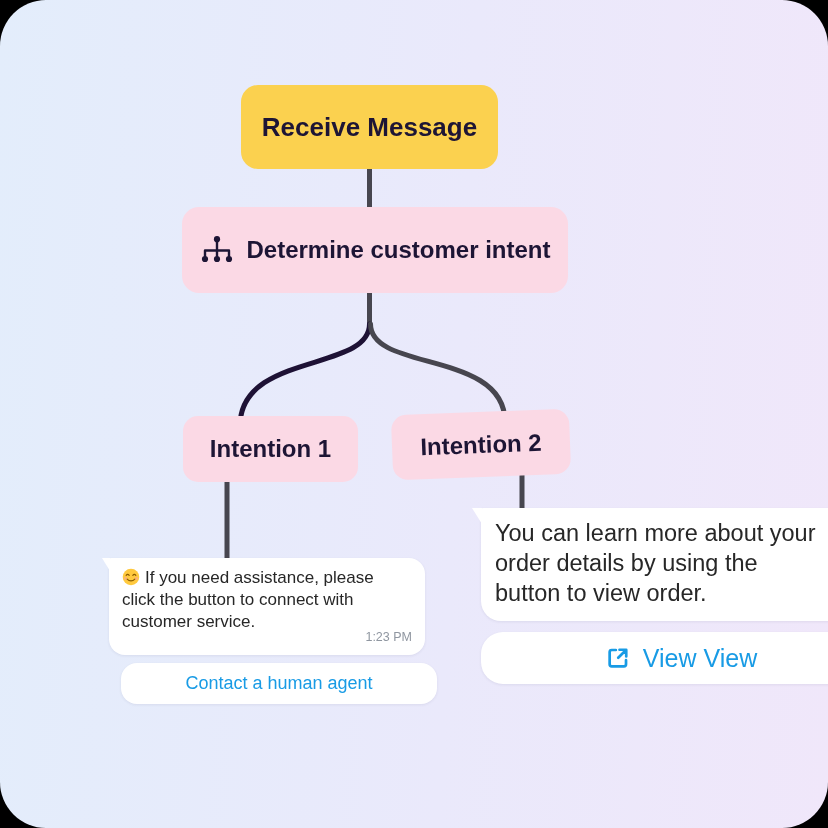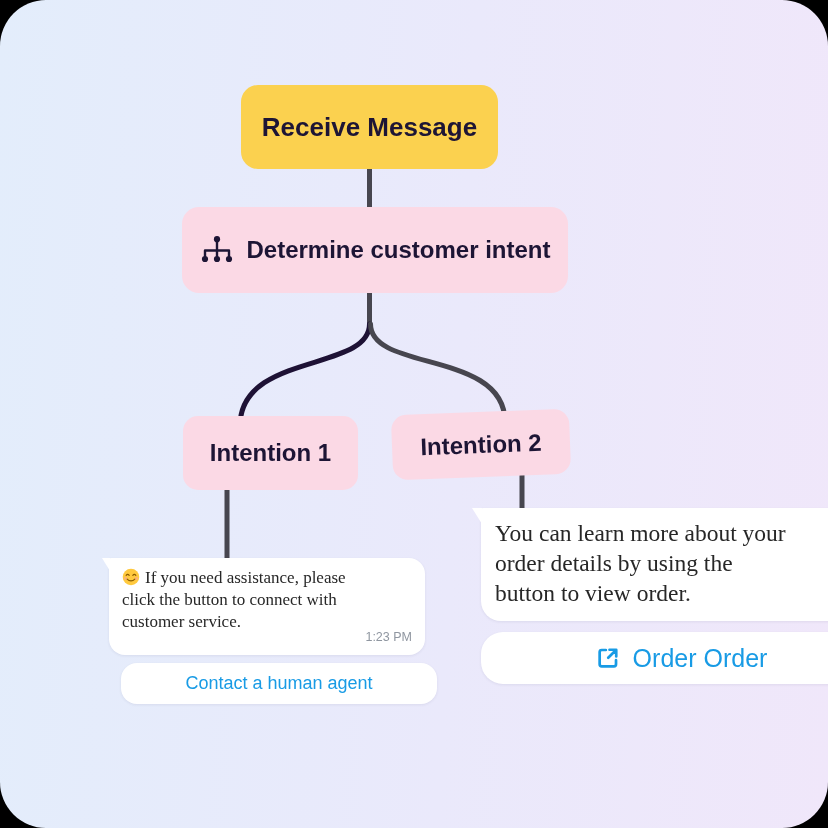--- a/index.html
+++ b/index.html
@@ -25,41 +25,41 @@
   .c-gray{stroke:var(--connector_gray);}
   .c-dark{stroke:var(--connector_dark);}
   .connectors path{fill:none;stroke-width:5;stroke-linecap:round;}
 
   .node{
     position:absolute;z-index:2;display:flex;align-items:center;justify-content:center;
     background:var(--node_pink);color:var(--node_text);font-weight:700;border-radius:15px;
   }
   .node-receive{left:241px;top:85px;width:257px;height:84px;background:var(--node_yellow);font-size:26px;border-radius:17px;}
   .node-intent{left:182px;top:207px;width:386px;height:86px;font-size:24px;gap:11px;border-radius:17px;}
-  .node-i1{left:183px;top:416px;width:175px;height:74px;font-size:24px;}
+  .node-i1{left:183px;top:416px;width:175px;height:66px;font-size:24px;}
   .node-i2{left:392px;top:412px;width:178px;height:65px;font-size:24px;transform:rotate(-2.2deg);}
 
   .bubble{
     position:absolute;z-index:2;background:var(--bubble_bg);color:var(--bubble_text);
     box-shadow:0 1px 3px rgba(40,40,80,0.08);
   }
   .bubble:before{
     content:"";position:absolute;top:0;width:0;height:0;
     border-right:8px solid var(--bubble_bg);border-bottom:13px solid transparent;left:-7px;
   }
   .bubble-left{
     left:109px;top:558px;width:316px;height:97px;border-radius:16px;border-top-left-radius:2px;
     padding:9px 13px;font-size:17px;line-height:22px;
   }
   .bubble-right{
     left:481px;top:508px;width:400px;height:113px;border-radius:20px;border-top-left-radius:2px;
     padding:10px 14px;font-size:23.5px;line-height:30px;
   }
   .bubble-right:before{left:-9px;border-right-width:10px;border-bottom-width:16px;}
-  .msg{white-space:pre-line;font-family:Liberation Serif, serif;}
+  .msg{white-space:pre-line;}
   .emoji{display:inline-block;width:18px;height:18px;vertical-align:-3px;margin-right:5px;}
   .timestamp{position:absolute;right:13px;bottom:7px;font-size:12.5px;color:var(--timestamp_gray);margin-top:44px;}
 
   .chat-btn{
     position:absolute;z-index:2;background:var(--bubble_bg);color:var(--link_blue);
     display:flex;align-items:center;justify-content:center;cursor:pointer;
     box-shadow:0 1px 3px rgba(40,40,80,0.08);border:none;
     font-family:"Liberation Sans","DejaVu Sans",sans-serif;
   }
   .btn-contact{left:109px;top:663px;width:316px;height:41px;border-radius:16px;font-size:18px;margin-left:12px;}
@@ -124,16 +124,16 @@
     <span class="msg">You can learn more about your
 order details by using the
 button to view order.</span>
   </div>
 
   <button class="chat-btn btn-view">
     <svg class="ext-icon" viewBox="0 0 24 24">
       <path d="M10 4.6 H6.2 A1.9 1.9 0 0 0 4.3 6.5 V17.8 A1.9 1.9 0 0 0 6.2 19.7 H17.5 A1.9 1.9 0 0 0 19.4 17.8 V14" fill="none" stroke="#189BE5" stroke-width="2.5" stroke-linecap="round"></path>
       <path d="M12.2 11.8 L19.4 4.6 M13.4 4.4 H19.6 V10.6" fill="none" stroke="#189BE5" stroke-width="2.5" stroke-linecap="round" stroke-linejoin="round"></path>
     </svg>
-    <span>Order Order</span>
+    <span>View View</span>
   </button>
 
 </div>
 
 </body></html>

